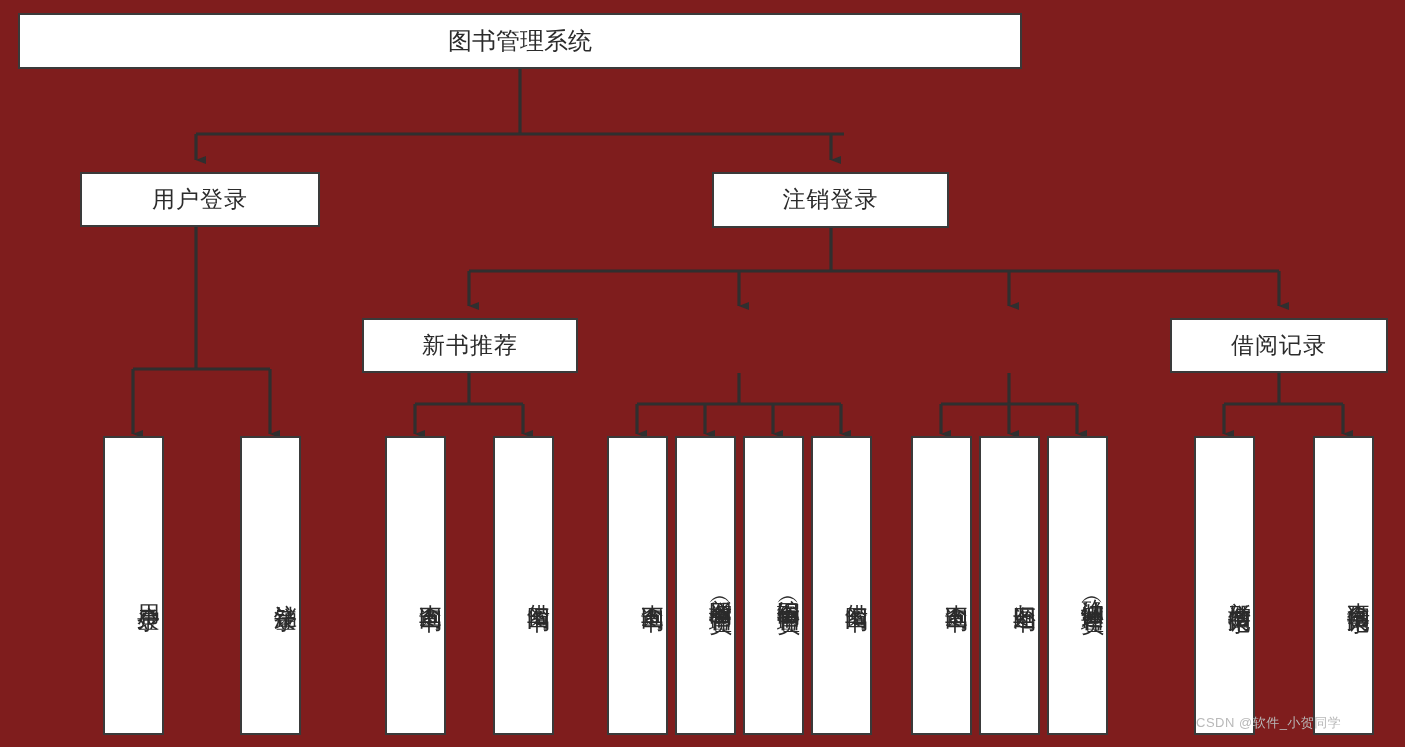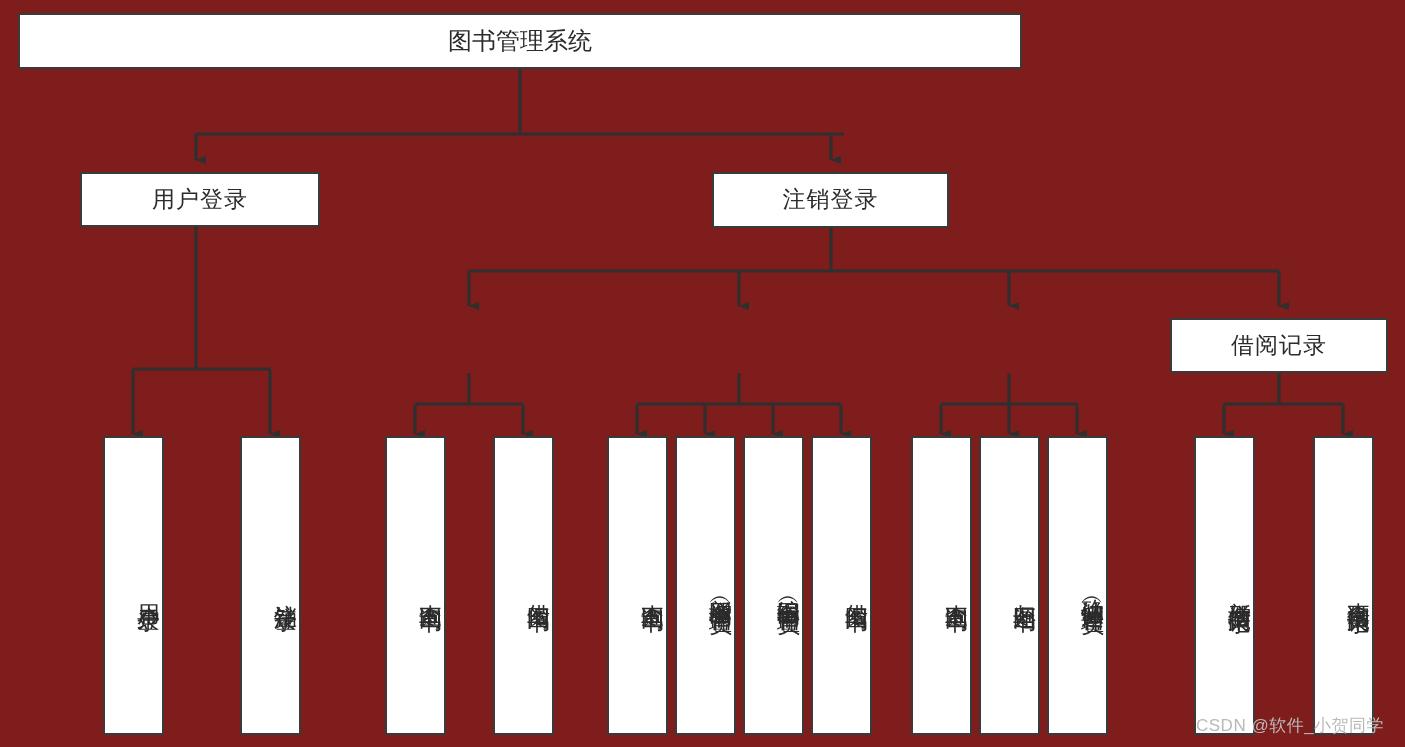--- a/index.html
+++ b/index.html
@@ -56,21 +56,21 @@
   .node.leaf .vtext {
     writing-mode: vertical-rl;
     text-orientation: upright;
     display: block;
     white-space: nowrap;
   }
   .watermark {
     position: absolute;
     left: 1196px;
     top: 714px;
-    font-size: 17px;
+    font-size: 13px;
     color: #b9b9b9;
     white-space: nowrap;
     letter-spacing: 0.5px;
   }
 </style>
 </head>
 <body>
 
 <div id="canvas">
 
@@ -130,20 +130,23 @@
   </div>
 
   <div class="node h" style="left:80px; top:172px; width:240px; height:55px;">
     <span>用户登录</span>
   </div>
 
   <div class="node h" style="left:712px; top:172px; width:237px; height:56px;">
     <span>注销登录</span>
   </div>
 
+  <div class="node h" style="left:362px; top:318px; width:216px; height:55px;">
+    <span>新书推荐</span>
+  </div>
 
 
 
   <div class="node h" style="left:1170px; top:318px; width:218px; height:55px;">
     <span>借阅记录</span>
   </div>
 
   <div class="node leaf" style="left:103px; top:436px; width:61px; height:299px;">
     <span class="vtext">用户登录</span>
   </div>

